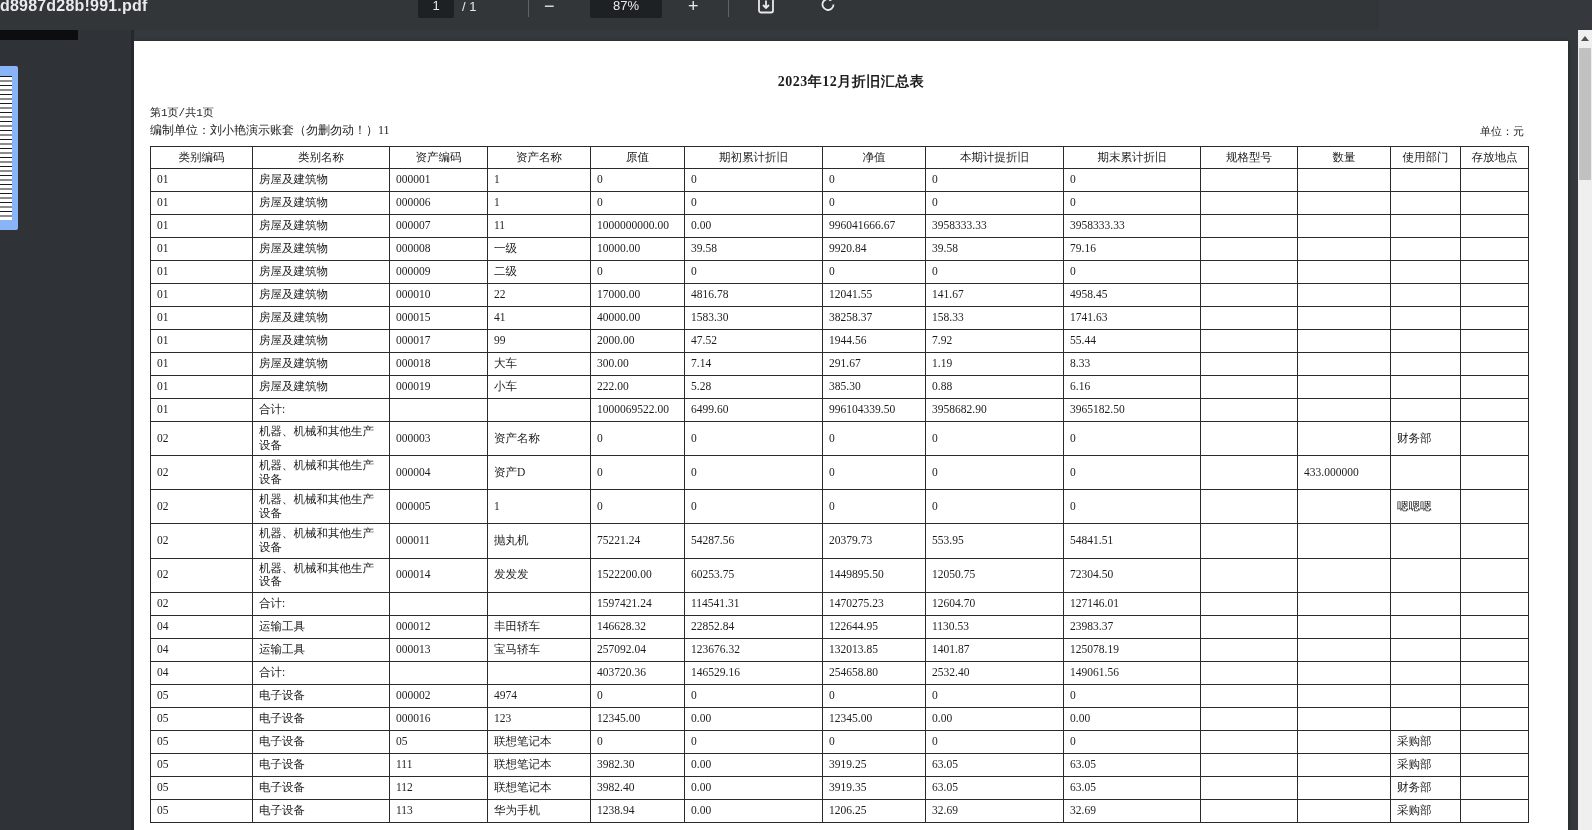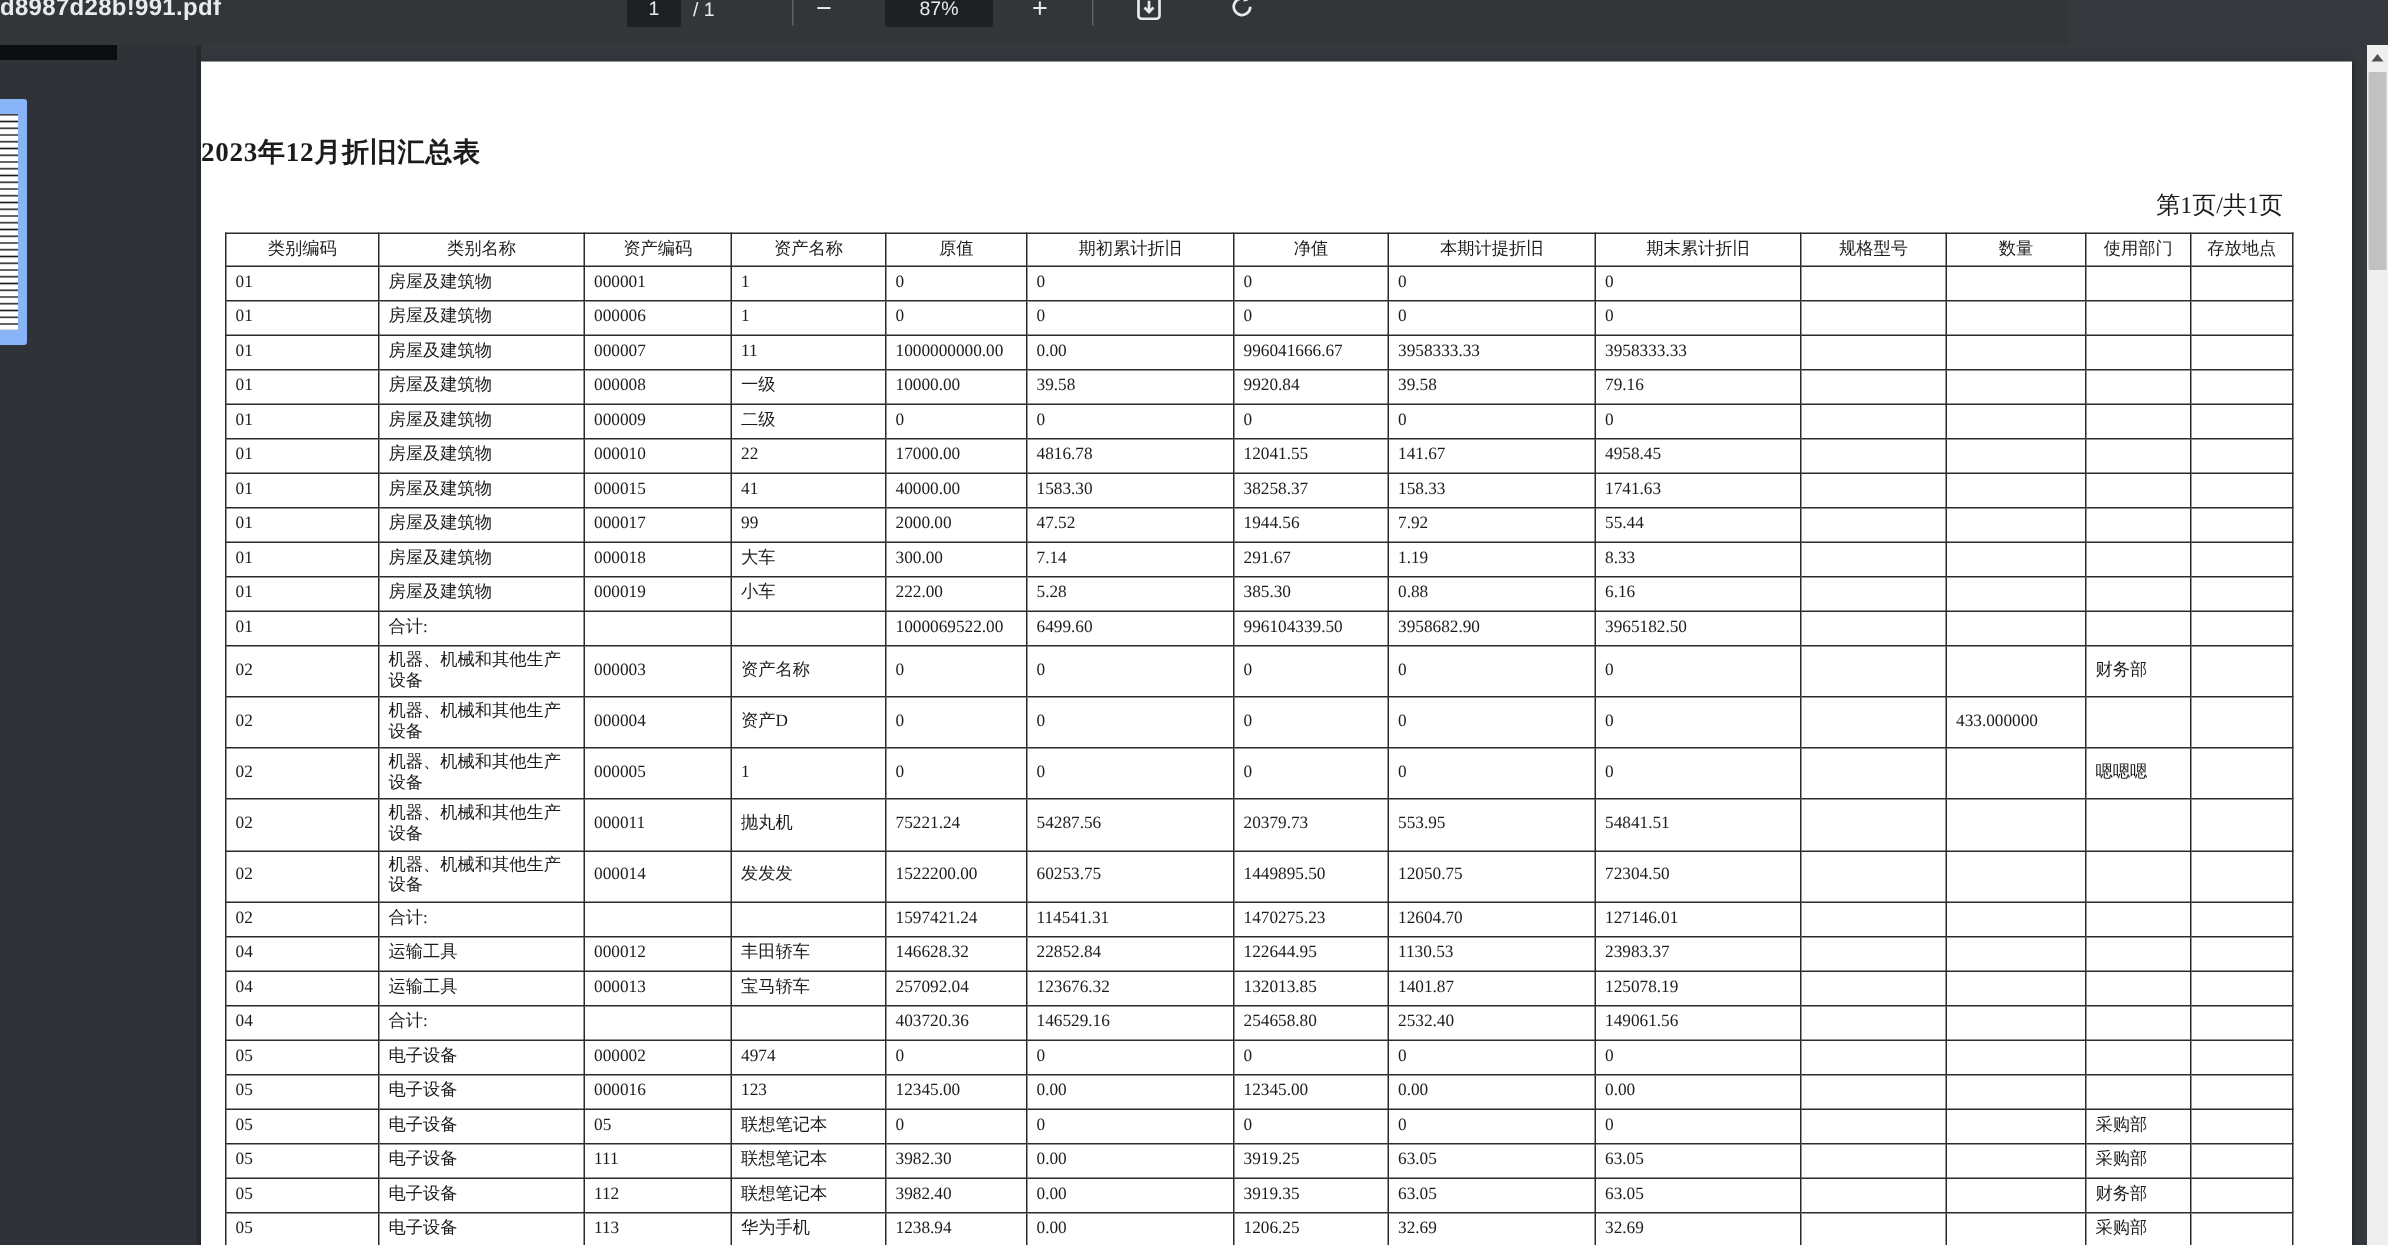--- a/index.html
+++ b/index.html
@@ -29,22 +29,22 @@
   .panel-divider{position:absolute;top:0;left:131px;width:3px;height:800px;background:#26282b;}
   .thumb{position:absolute;top:36px;left:-42px;width:60px;height:164px;background:#8ab4f8;border-radius:2px;cursor:pointer;}
   .thumb-page{position:absolute;top:4px;left:4px;right:4px;bottom:4px;background:#ffffff;
     background-image:repeating-linear-gradient(to bottom,#fff 0,#fff 1px,#1b1b1b 2px,#fff 3px,#fff 4.5px);
     background-clip:content-box;padding:6px 2px;}
   .viewport{position:absolute;top:0;left:134px;width:1442px;height:800px;overflow:hidden;}
   
   .page{position:absolute;top:11px;left:0;width:1434px;height:1400px;background:#ffffff;
     box-shadow:0 1px 4px rgba(0,0,0,.5);
     font-family:"Liberation Serif","DejaVu Serif",serif;color:#1c1c1c;}
-  .doc-title{margin-top:48px;font-size:18px;font-weight:bold;letter-spacing:.5px;}
-  .meta-line1{margin-top:14px;padding:0 46px 0 16px;text-align:right;font-size:16px;}
+  .doc-title{margin-top:32px;text-align:center;font-size:14px;font-weight:bold;letter-spacing:.5px;}
+  .meta-line1{margin-top:14px;padding:0 46px 0 16px;font-size:11px;font-family:Liberation Mono, monospace;}
   .meta-line2{margin:2px 0 0 0;padding:0 44px 0 16px;display:flex;justify-content:space-between;align-items:flex-end;}
   .prepared-by{font-size:12px;}
   .unit-label{font-size:11px;}
   
   table.dep{border-collapse:collapse;table-layout:fixed;width:1378px;margin:7px 0 0 16px;
     font-size:11.5px;line-height:1.18;}
   table.dep th,table.dep td{border:1px solid #2b2b2b;padding:3px 6px;overflow:hidden;
     font-weight:normal;text-align:left;vertical-align:middle;word-break:break-all;}
   table.dep th{text-align:center;height:15px;}
   table.dep td{height:16px;}
@@ -120,20 +120,24 @@
     <div class="thumb">
       <div class="thumb-page"></div>
     </div>
   </div>
   <div class="panel-divider"></div>
 
   <div class="viewport">
     <div class="page">
       <div class="doc-title">2023年12月折旧汇总表</div>
       <div class="meta-line1">第1页/共1页</div>
+      <div class="meta-line2">
+        <span class="prepared-by">编制单位：刘小艳演示账套（勿删勿动！）11</span>
+        <span class="unit-label">单位：元</span>
+      </div>
       <table class="dep">
         <colgroup>
           <col style="width:102px">
             <col style="width:137px">
             <col style="width:98px">
             <col style="width:103px">
           <col style="width:94px">
             <col style="width:138px">
             <col style="width:103px">
             <col style="width:138px">

